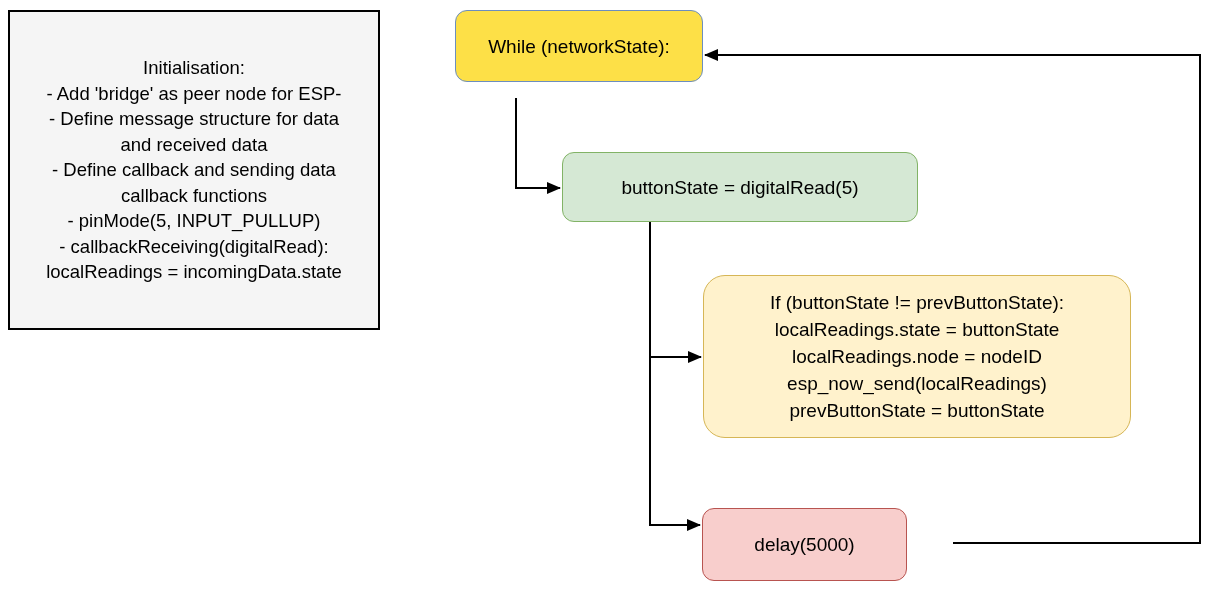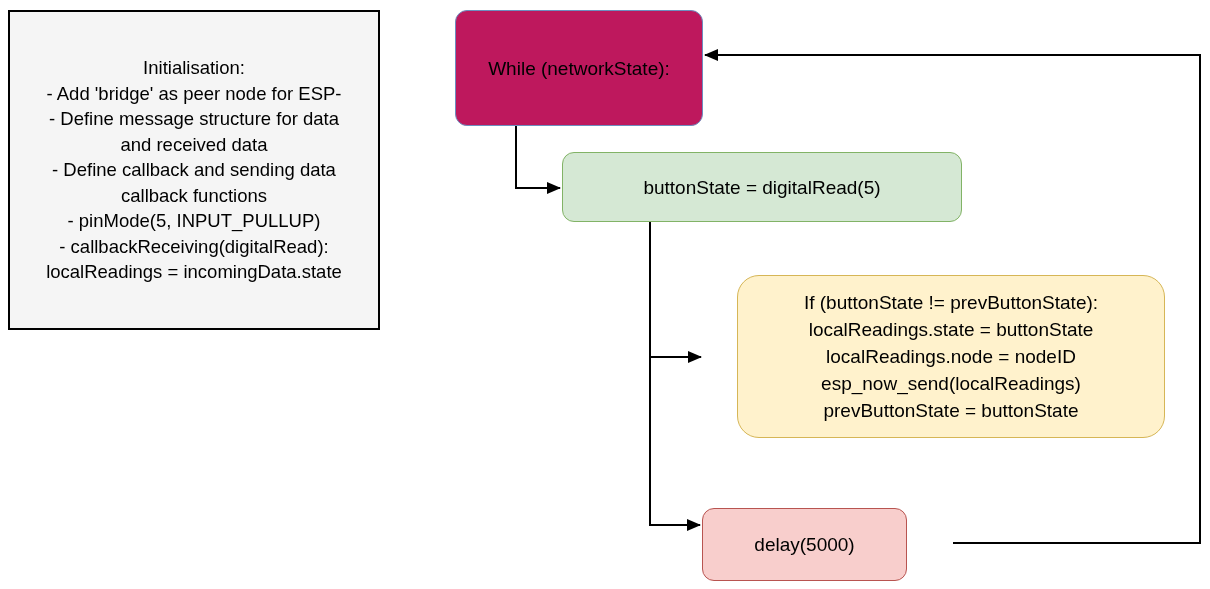--- a/index.html
+++ b/index.html
@@ -35,42 +35,41 @@
     left: 8px; top: 10px; width: 372px; height: 320px;
     background: #f5f5f5;
     border: 2px solid #000000;
     line-height: 25.5px;
     font-size: 18.5px;
     padding: 6px 10px;
   }
 
   
   #node-while {
-    left: 455px; top: 10px; width: 248px; height: 116px;
-    background: #be185d;
+    left: 455px; top: 10px; width: 248px; height: 72px;
+    background: #fde047;
     border: 1.5px solid #6c8ebf;
     border-radius: 12px;
   }
 
   
   #node-read {
-    left: 562px; top: 152px; width: 400px; height: 70px;
+    left: 562px; top: 152px; width: 356px; height: 70px;
     background: #d5e8d4;
     border: 1.5px solid #82b366;
     border-radius: 12px;
   }
 
   
   #node-if {
     left: 703px; top: 275px; width: 428px; height: 163px;
     background: #fff2cc;
     border: 1.5px solid #d6b656;
     border-radius: 22px;
     line-height: 27px;
-    margin-left: 34px;
   }
 
   
   #node-delay {
     left: 702px; top: 508px; width: 205px; height: 73px;
     background: #f8cecc;
     border: 1.5px solid #b85450;
     border-radius: 12px;
   }
 </style>

